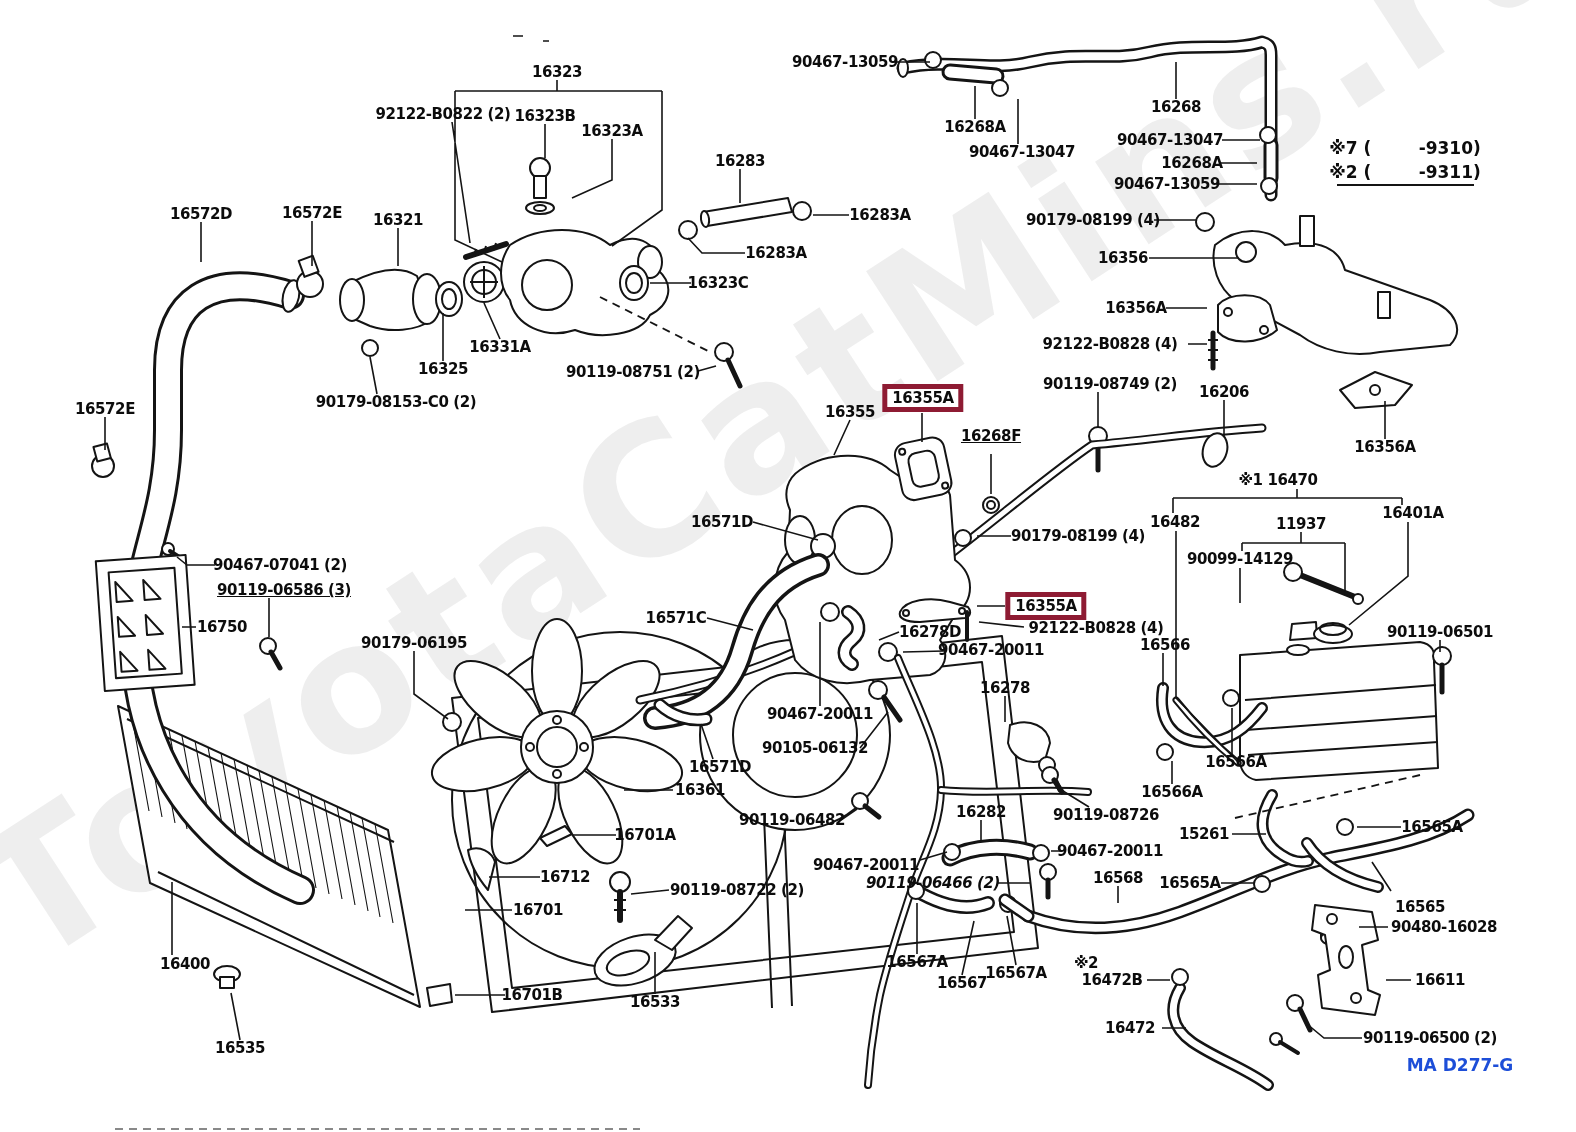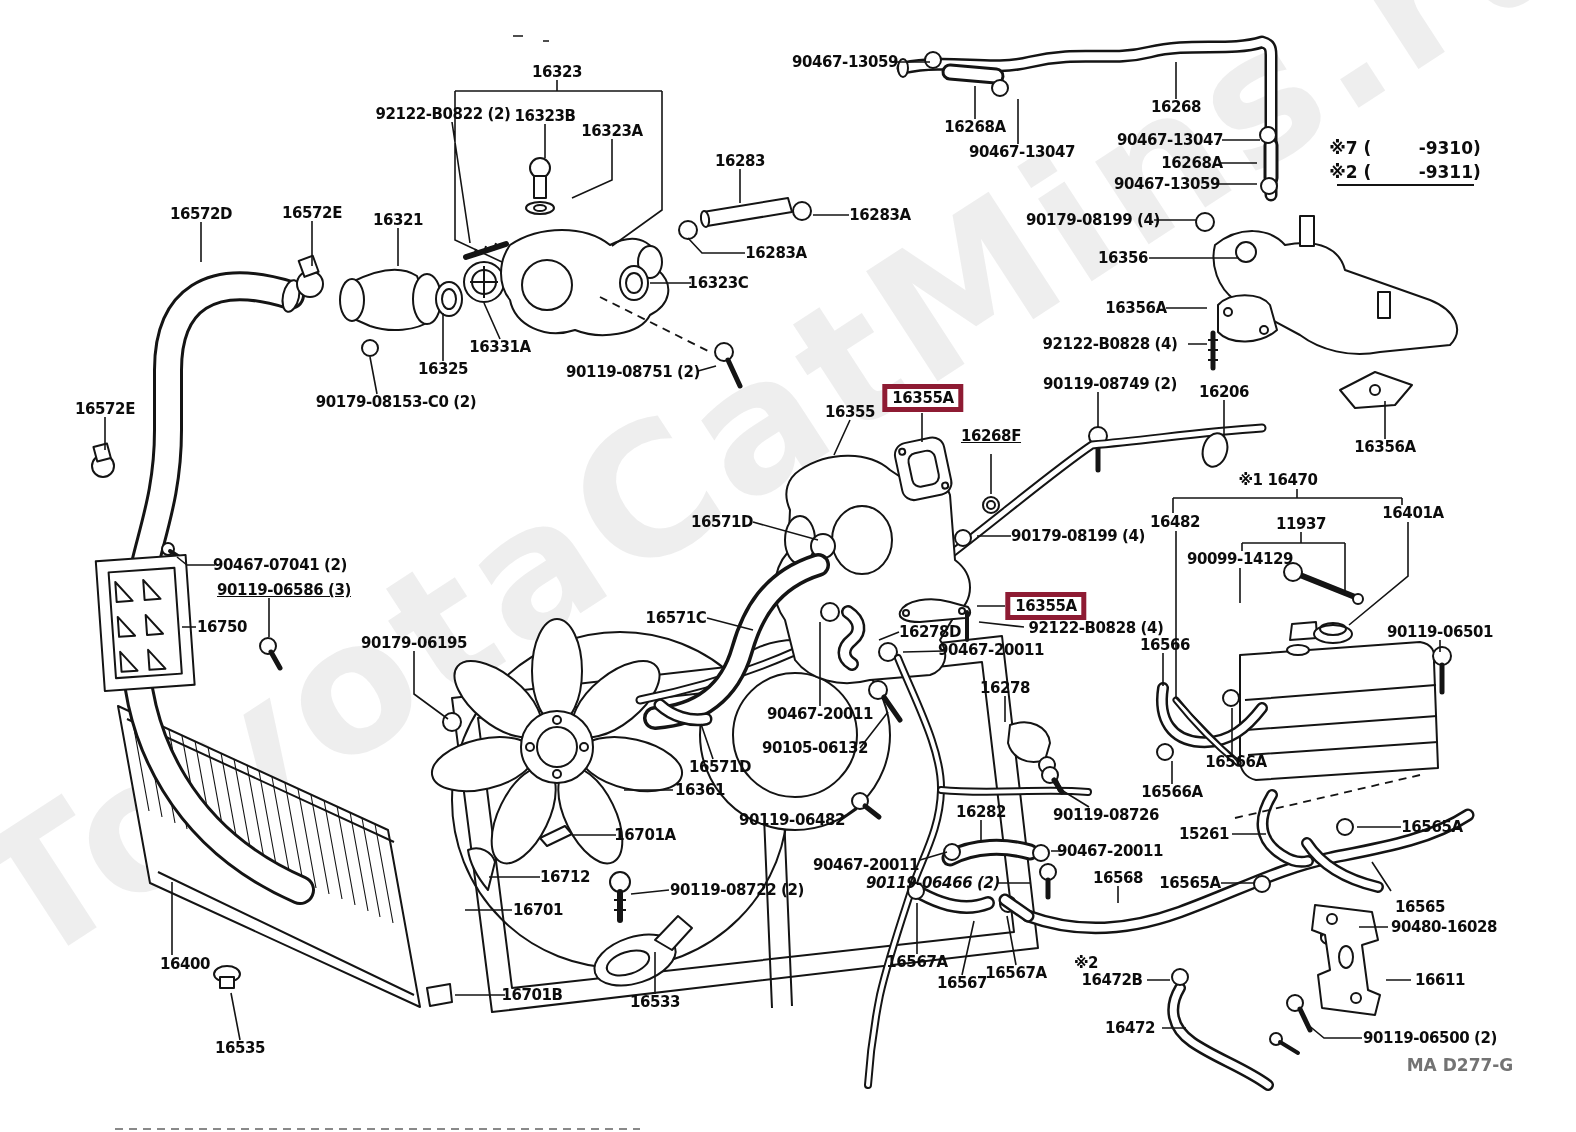--- a/index.html
+++ b/index.html
@@ -17,21 +17,21 @@
   .dash{fill:none;stroke:#141414;stroke-width:1.8;stroke-dasharray:8 6;}
   .hoseB{fill:none;stroke:#141414;stroke-linecap:round;stroke-linejoin:round;}
   .hoseW{fill:none;stroke:#ffffff;stroke-linecap:round;stroke-linejoin:round;}
   #labels .lbl{position:absolute;transform:translate(-50%,-50%);
     font-size:15px;font-weight:700;color:#0c0c0c;white-space:nowrap;letter-spacing:-0.4px;}
   #labels .hl{border:5px solid #8e1b33;background:#ffffff;padding:0 5px;line-height:18px;}
   .note{position:absolute;transform:translate(-50%,-50%);font-size:17px;font-weight:700;
         color:#0c0c0c;white-space:pre;letter-spacing:0px;}
   #note-underline{position:absolute;left:1337px;top:184px;width:137px;height:0;
         border-bottom:2px solid #141414;}
-  #diagram-code{position:absolute;transform:translate(-50%,-50%);font-size:17px;font-weight:700;color:#737373;}
+  #diagram-code{position:absolute;transform:translate(-50%,-50%);font-size:17px;font-weight:700;color:#1d4ed8;}
 </style>
 </head>
 <body>
 
 <div id="canvas">
 
   <div id="watermark">ToyotaCatMins.ru</div>
 
   <svg width="1576" height="1132" viewBox="0 0 1576 1132">
 

